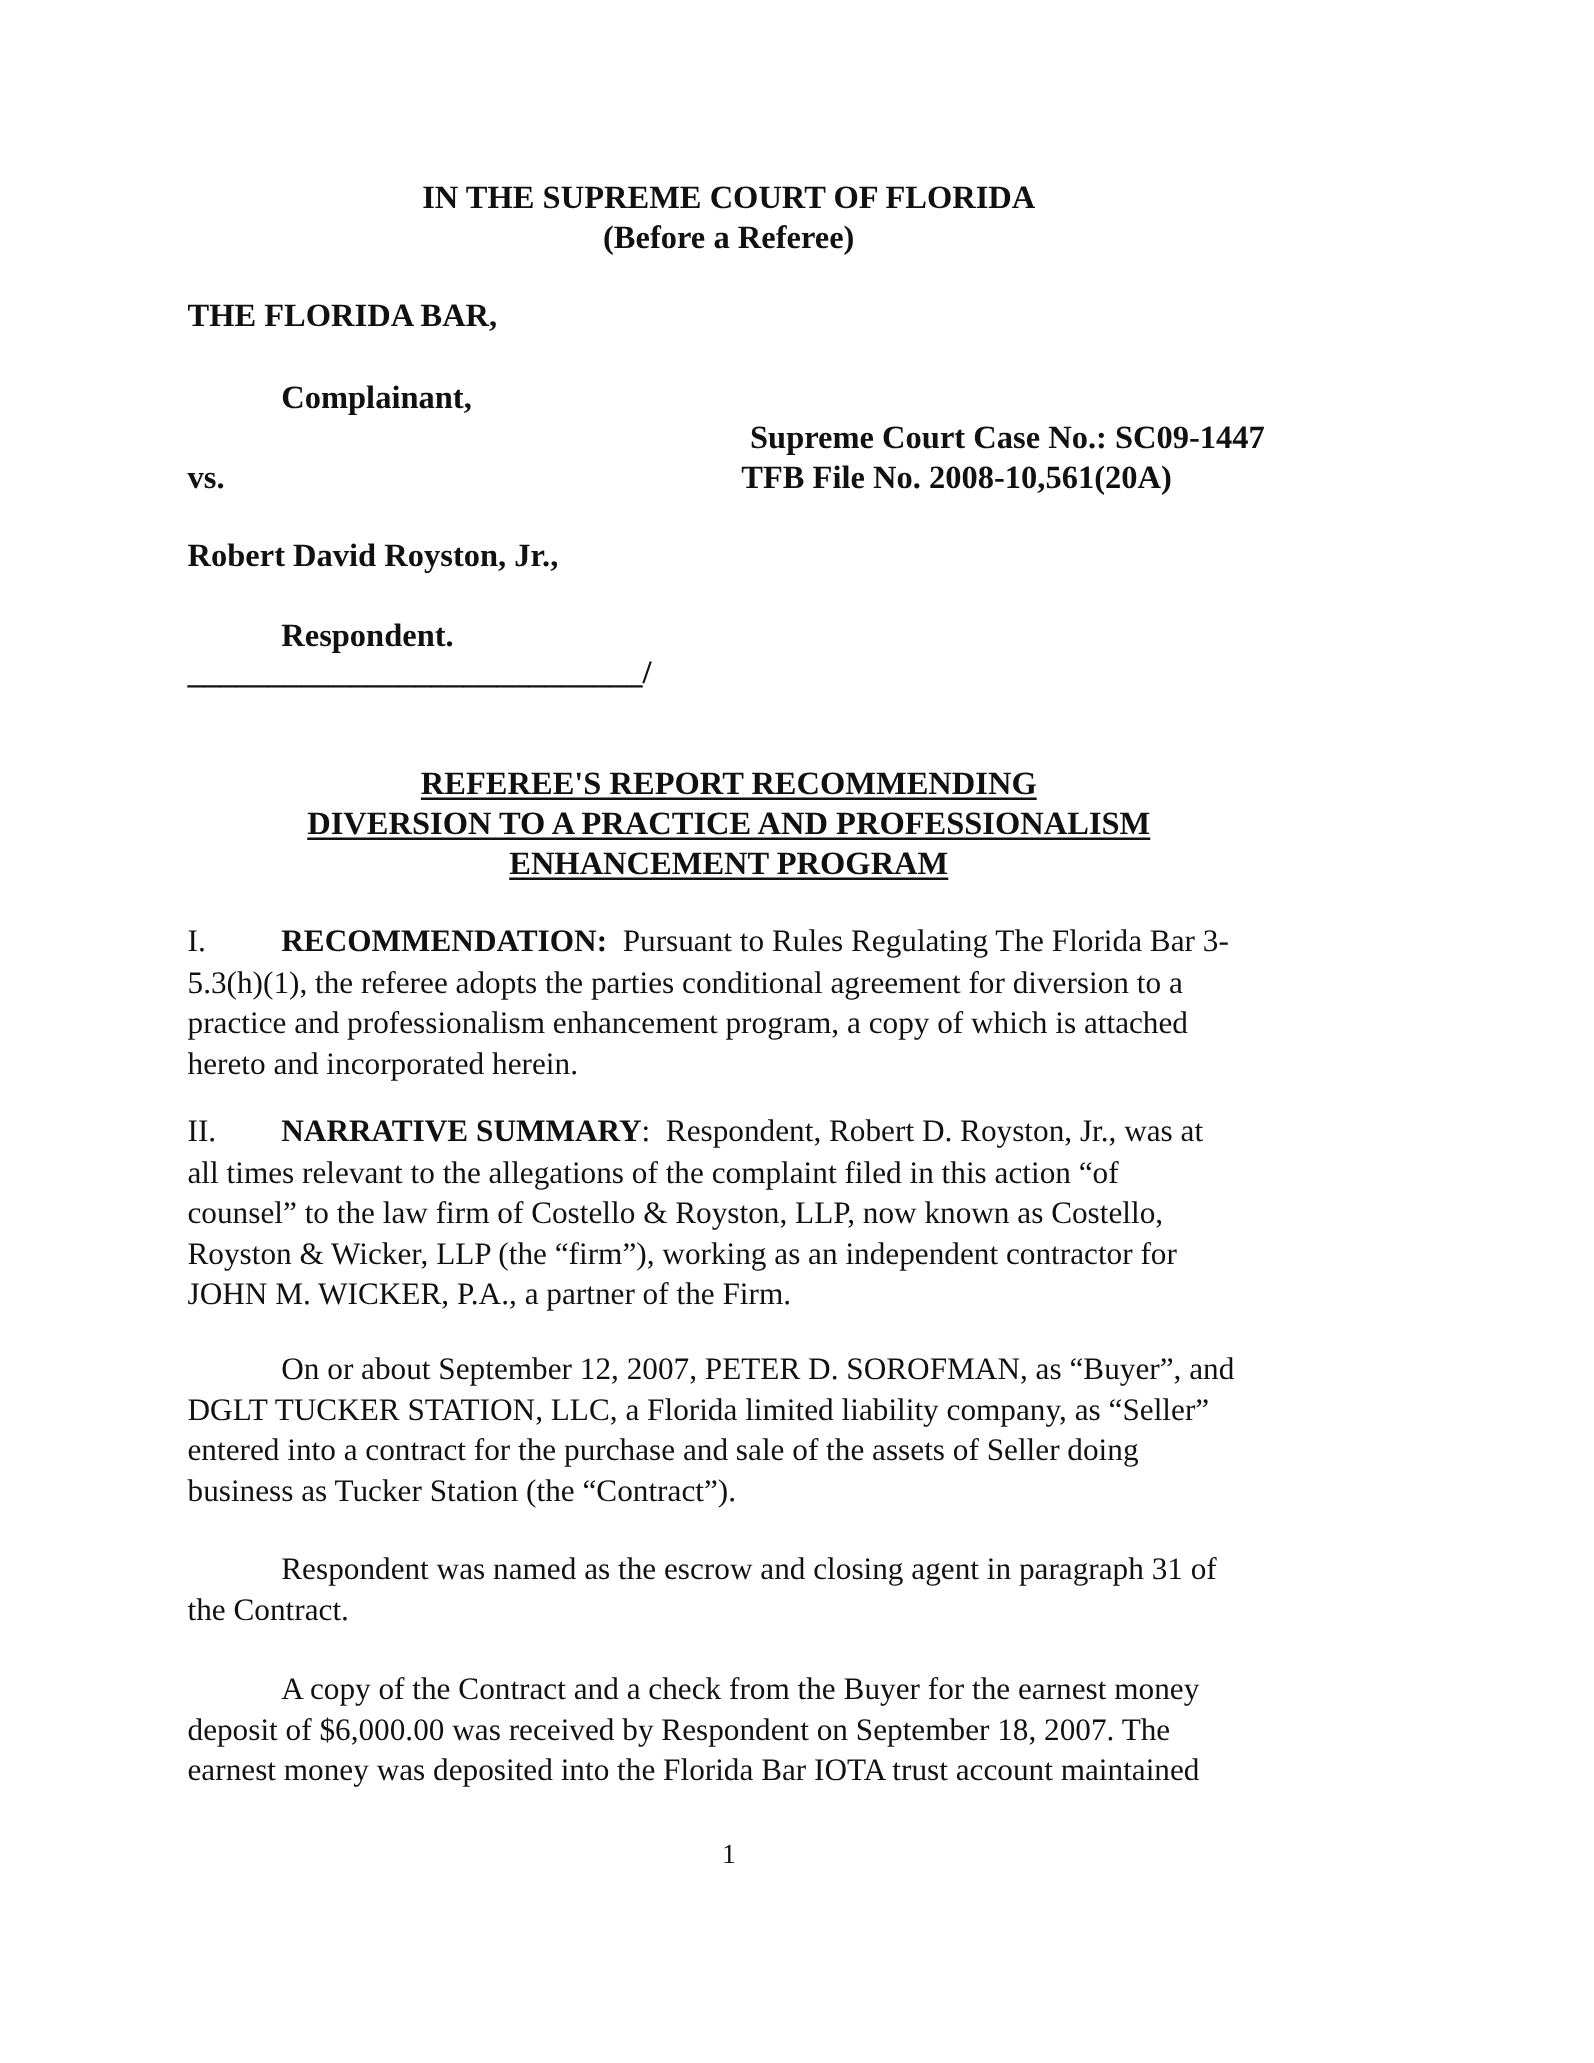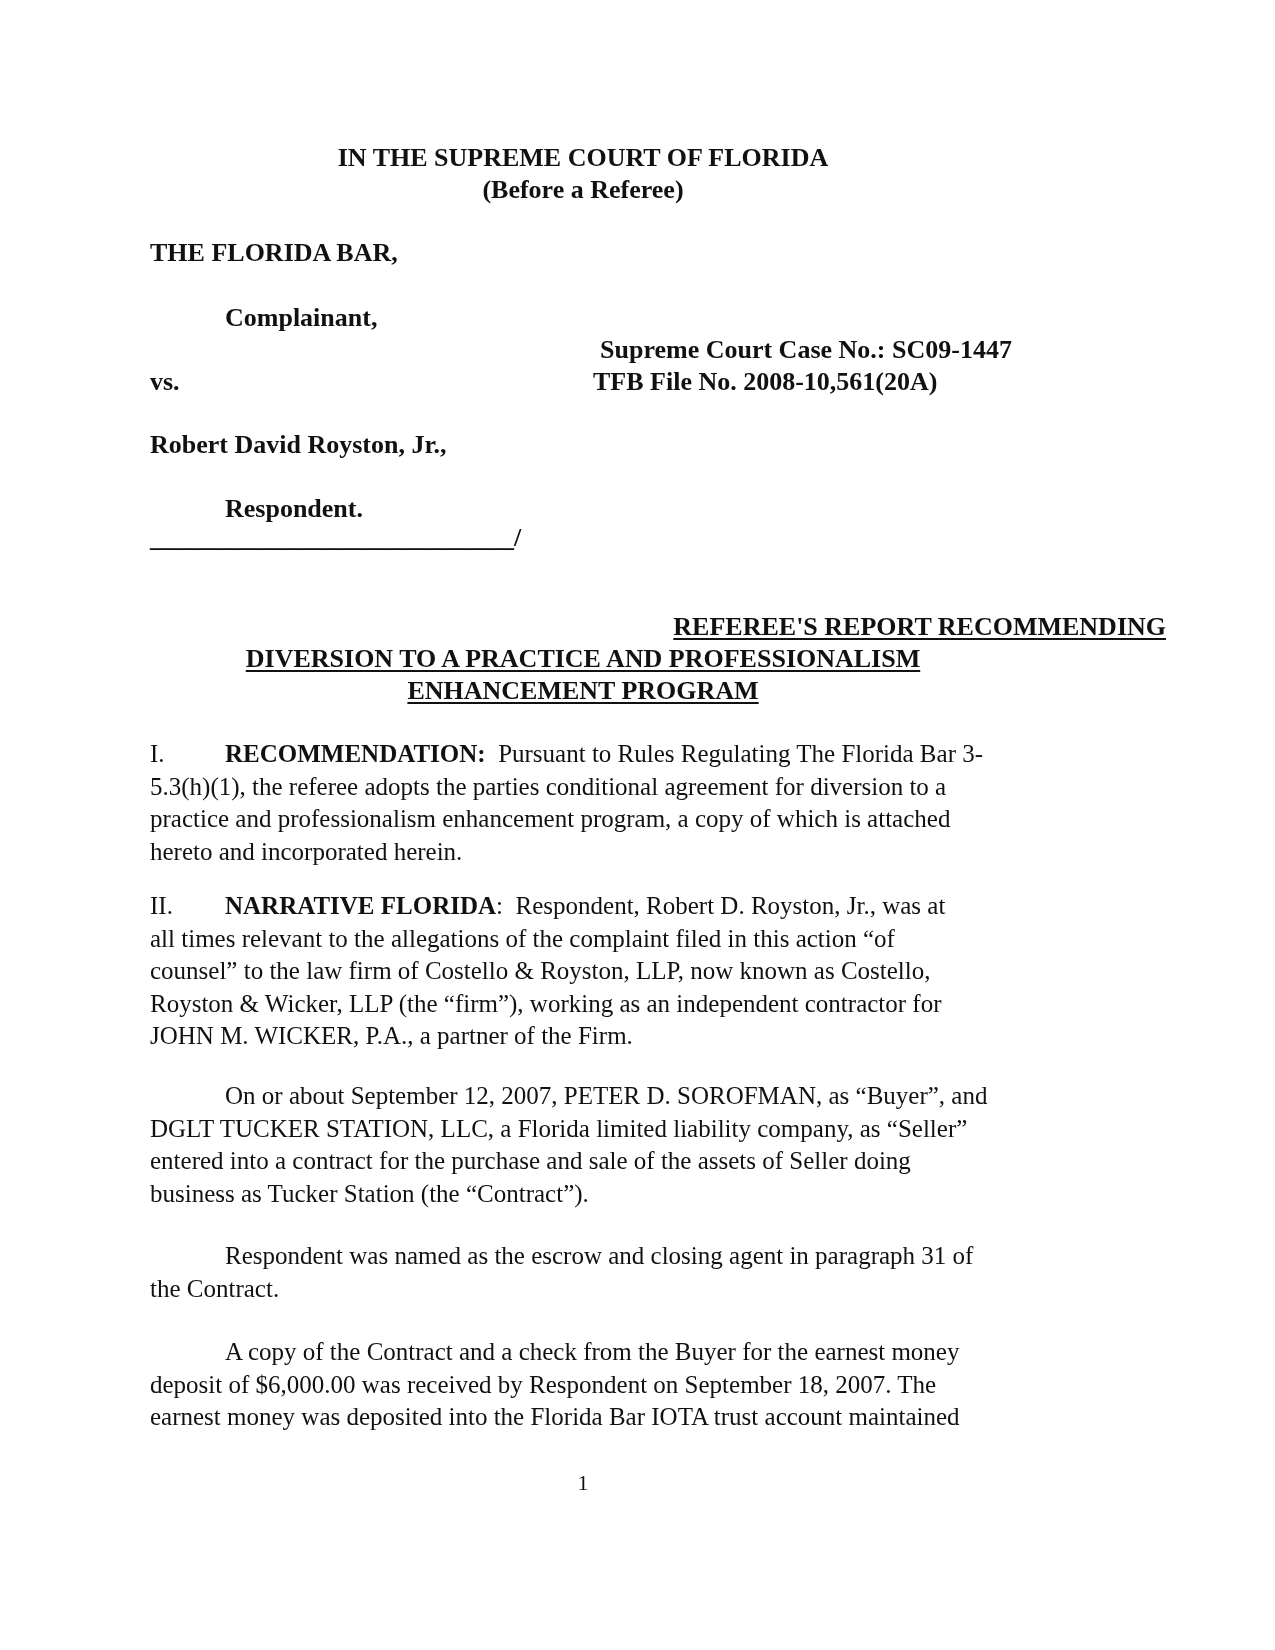--- a/index.html
+++ b/index.html
@@ -24,33 +24,33 @@
 
 <div class="abs b caption" style="left:150px; top:238px;">THE FLORIDA BAR,</div>
 <div class="abs b caption" style="left:225px; top:303px;">Complainant,</div>
 <div class="abs b caption" style="left:600px; top:335px;">Supreme Court Case No.:  SC09-1447</div>
 <div class="abs b caption" style="left:150px; top:367px;">vs.</div>
 <div class="abs b caption" style="left:593px; top:367px;">TFB File No. 2008-10,561(20A)</div>
 <div class="abs b caption" style="left:150px; top:430px;">Robert David Royston, Jr.,</div>
 <div class="abs b caption" style="left:225px; top:494px;">Respondent.</div>
 <div class="abs b caption" style="left:150px; top:523px;">____________________________/</div>
 
-<div class="abs c b h1 u" style="top:612px;text-align:right;">REFEREE'S REPORT RECOMMENDING</div>
+<div class="abs c b h1 u" style="top:612px;">REFEREE'S REPORT RECOMMENDING</div>
 <div class="abs c b h1 u" style="top:644px;">DIVERSION TO A PRACTICE AND PROFESSIONALISM</div>
 <div class="abs c b h1 u" style="top:676px;">ENHANCEMENT PROGRAM</div>
 
 <div class="para" style="top:738px;">
   <span class="line"><span class="ind">I.</span><span class="b">RECOMMENDATION:</span><span style="white-space:pre;">  Pursuant to Rules Regulating The Florida Bar 3-</span></span>
   <span class="line">5.3(h)(1), the referee adopts the parties conditional agreement for diversion to a</span>
   <span class="line">practice and professionalism enhancement program, a copy of which is attached</span>
   <span class="line">hereto and incorporated herein.</span>
 </div>
 
 <div class="para" style="top:890px;">
-  <span class="line"><span class="ind">II.</span><span class="b">NARRATIVE FLORIDA</span><span style="white-space:pre;">:  Respondent, Robert D. Royston, Jr., was at</span></span>
+  <span class="line"><span class="ind">II.</span><span class="b">NARRATIVE SUMMARY</span><span style="white-space:pre;">:  Respondent, Robert D. Royston, Jr., was at</span></span>
   <span class="line">all times relevant to the allegations of the complaint filed in this action “of</span>
   <span class="line">counsel” to the law firm of  Costello &amp; Royston, LLP, now known as Costello,</span>
   <span class="line">Royston &amp; Wicker, LLP (the “firm”), working as an independent contractor for</span>
   <span class="line">JOHN M. WICKER, P.A., a partner of the Firm.</span>
 </div>
 
 <div class="para" style="top:1080px;">
   <span class="line"><span class="ind"></span><span>On or about September 12, 2007, PETER D. SOROFMAN, as “Buyer”, and</span></span>
   <span class="line">DGLT TUCKER STATION, LLC, a Florida limited liability company, as “Seller”</span>
   <span class="line">entered into a contract for the purchase and sale of the assets of Seller doing</span>

